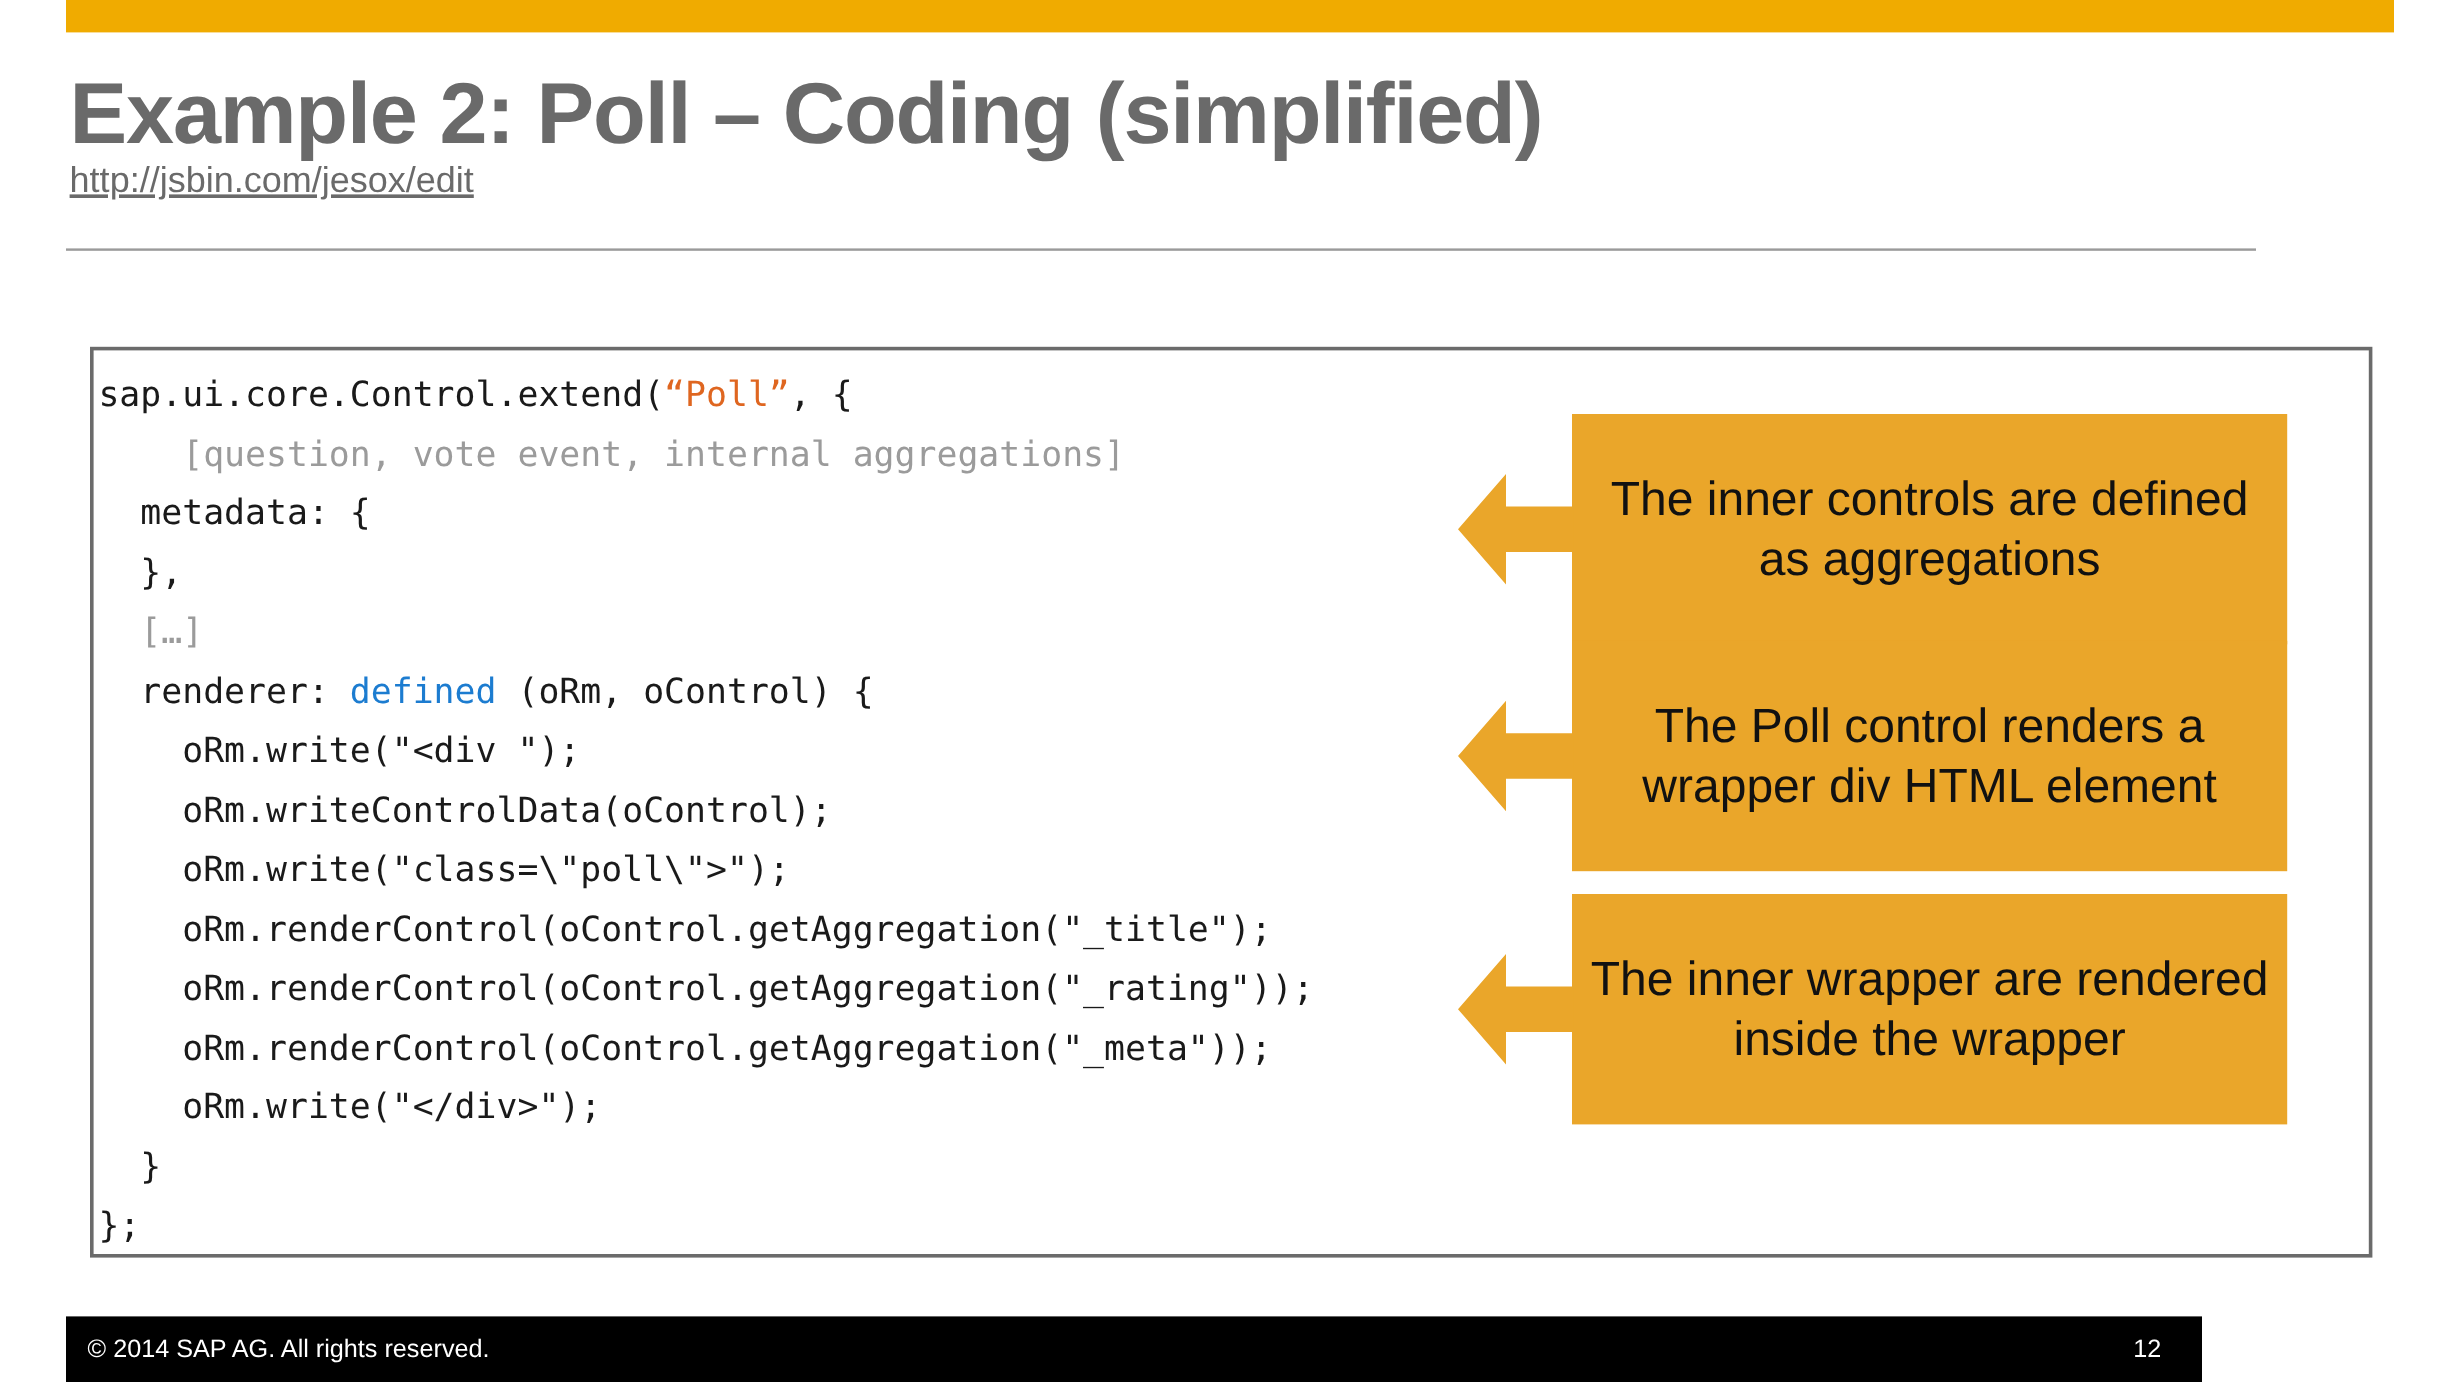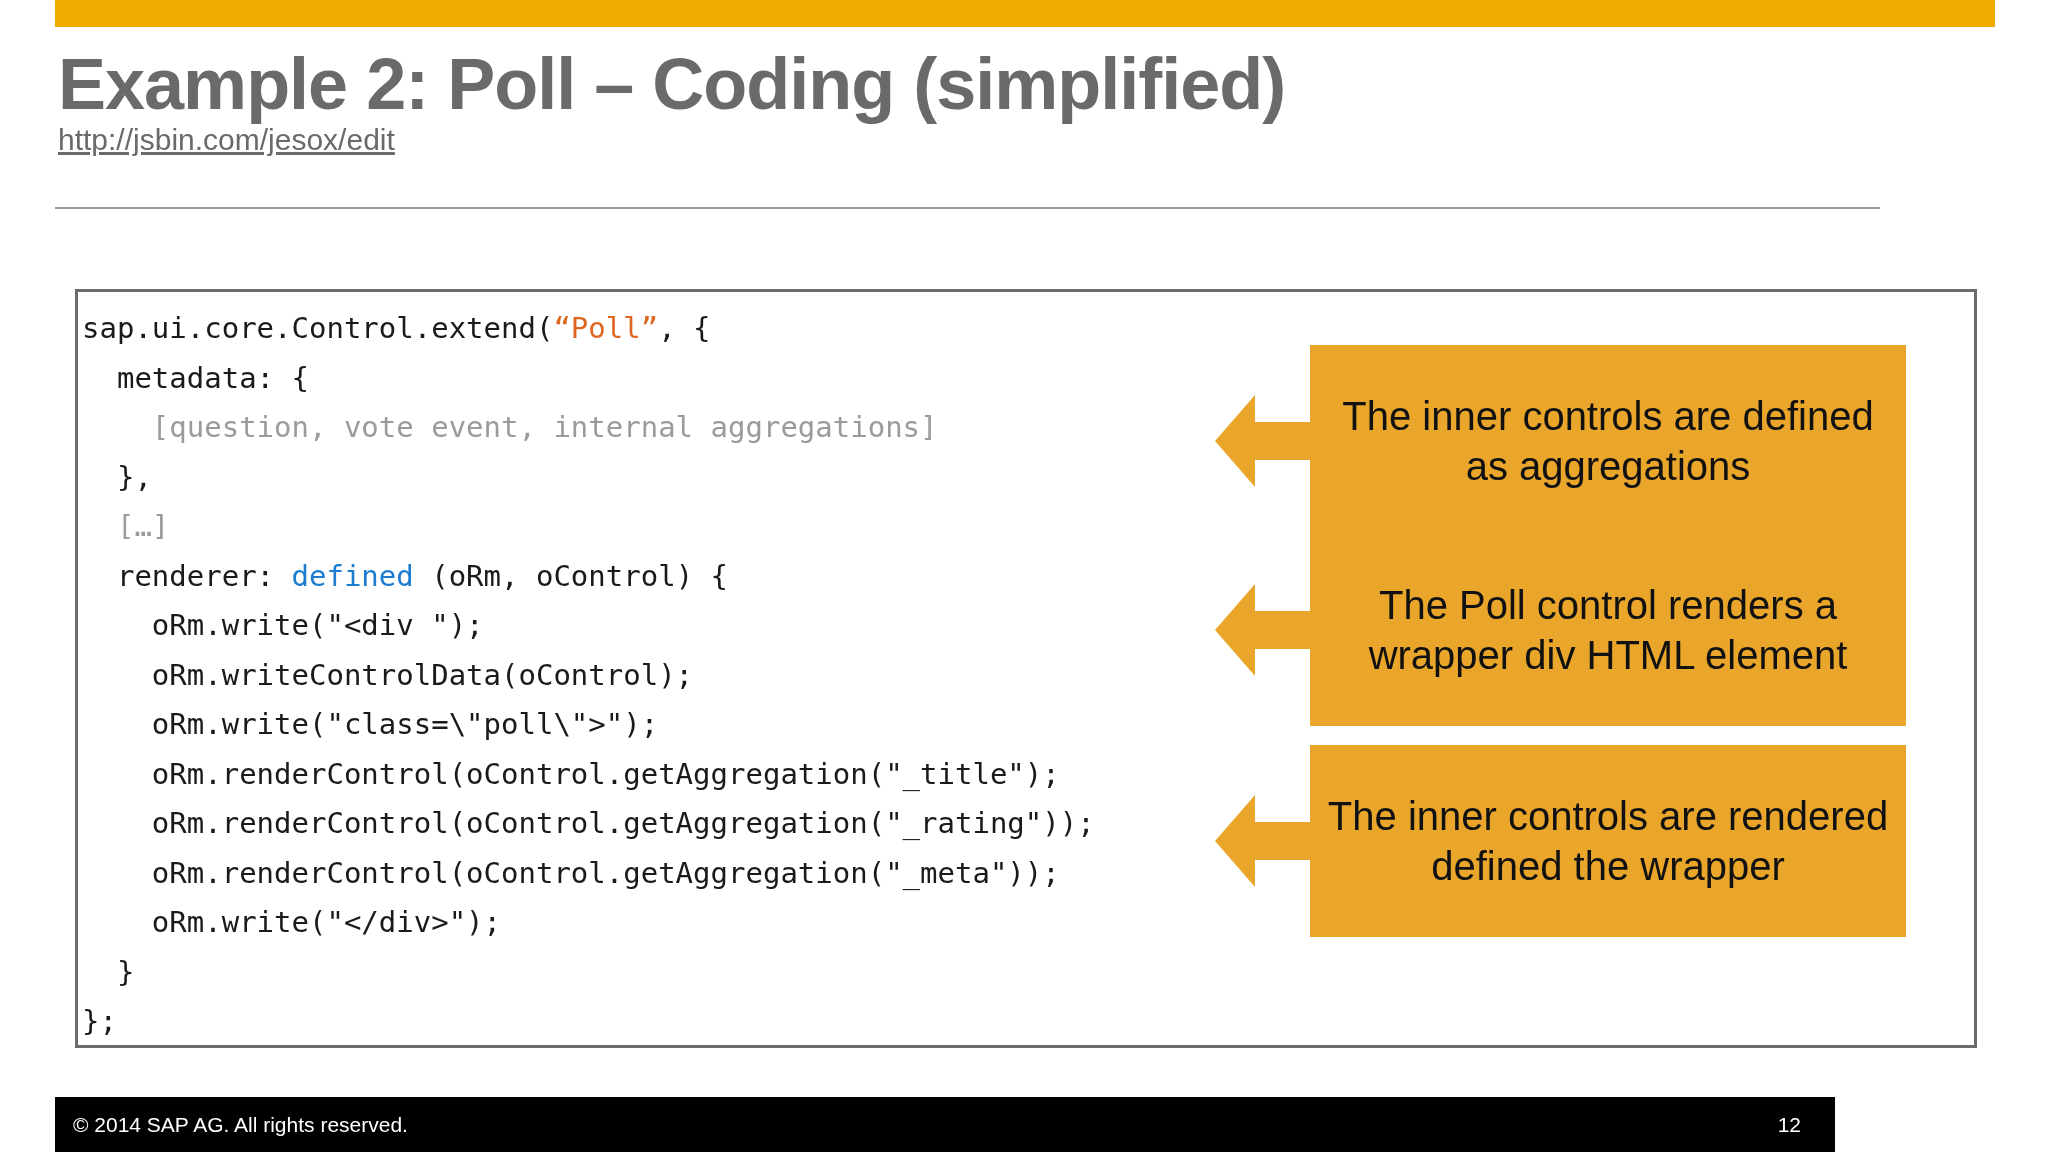--- a/index.html
+++ b/index.html
@@ -16,21 +16,21 @@
   html,body{margin:0;padding:0;}
   body{
     width:2048px;height:1152px;position:relative;overflow:hidden;
     background:#ffffff;
     font-family:"Liberation Sans",sans-serif;
   }
   .top-bar{
     position:absolute;left:55px;top:0;width:1940px;height:27px;
     background:var(--accent);
   }
-  .header{position:absolute;left:58px;top:48px;}
+  .header{position:absolute;left:58px;top:59px;}
   .header h1{
     margin:0;font-size:72px;font-weight:bold;color:var(--titlegray);
     letter-spacing:-1px;line-height:1.02;white-space:nowrap;
   }
   .subtitle-link{
     display:inline-block;margin-top:2px;font-size:30px;color:var(--titlegray);
     text-decoration:underline;cursor:pointer;
   }
   .divider{
     position:absolute;left:55px;top:207px;width:1825px;height:0;
@@ -84,22 +84,22 @@
 <div class="header">
   <h1>Example 2: Poll – Coding (simplified)</h1>
   <a class="subtitle-link">http://jsbin.com/jesox/edit</a>
 </div>
 
 <div class="divider"></div>
 
 <div class="code-panel">
   <div class="code" id="code-block">
       <div class="code-line"><span class="tok-k">sap.ui.core.Control.extend(</span><span class="tok-str">“Poll”</span><span class="tok-k">, {</span></div>
+      <div class="code-line"><span class="tok-dim">    [question, vote event, internal aggregations]</span></div>
       <div class="code-line"><span class="tok-k">  metadata: {</span></div>
-      <div class="code-line"><span class="tok-dim">    [question, vote event, internal aggregations]</span></div>
       <div class="code-line"><span class="tok-k">  },</span></div>
       <div class="code-line"><span class="tok-dim">  […]</span></div>
       <div class="code-line"><span class="tok-k">  renderer: </span><span class="tok-kw">defined</span><span class="tok-k"> (oRm, oControl) {</span></div>
       <div class="code-line"><span class="tok-k">    oRm.write("&lt;div ");</span></div>
       <div class="code-line"><span class="tok-k">    oRm.writeControlData(oControl);</span></div>
       <div class="code-line"><span class="tok-k">    oRm.write("class=\"poll\"&gt;");</span></div>
       <div class="code-line"><span class="tok-k">    oRm.renderControl(oControl.getAggregation("_title");</span></div>
       <div class="code-line"><span class="tok-k">    oRm.renderControl(oControl.getAggregation("_rating"));</span></div>
       <div class="code-line"><span class="tok-k">    oRm.renderControl(oControl.getAggregation("_meta"));</span></div>
       <div class="code-line"><span class="tok-k">    oRm.write("&lt;/div&gt;");</span></div>
@@ -119,19 +119,19 @@
   <svg class="arrow" viewBox="0 0 96 104" xmlns="http://www.w3.org/2000/svg">
     <polygon points="0,52 40,6 40,33 96,33 96,71 40,71 40,98"></polygon>
   </svg>
   <div class="callout-text">The Poll control renders a wrapper div HTML element</div>
 </div>
 
 <div class="callout" id="callout-3">
   <svg class="arrow" viewBox="0 0 96 104" xmlns="http://www.w3.org/2000/svg">
     <polygon points="0,52 40,6 40,33 96,33 96,71 40,71 40,98"></polygon>
   </svg>
-  <div class="callout-text">The inner controls are rendered defined the wrapper</div>
+  <div class="callout-text">The inner wrapper are rendered inside the wrapper</div>
 </div>
 
 <div class="footer">
   <span class="copyright">© 2014 SAP AG. All rights reserved.</span>
   <span class="page-number">12</span>
 </div>
 
 </body></html>

